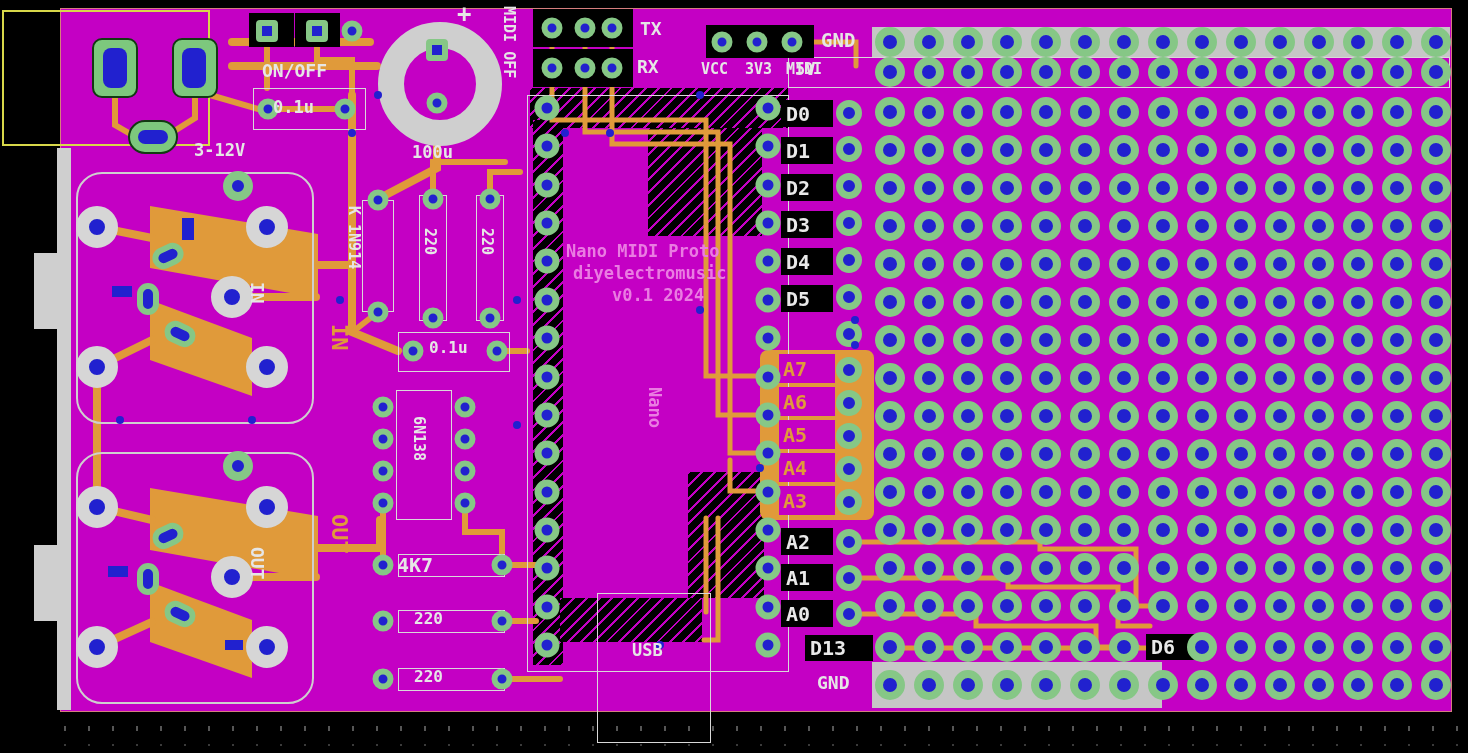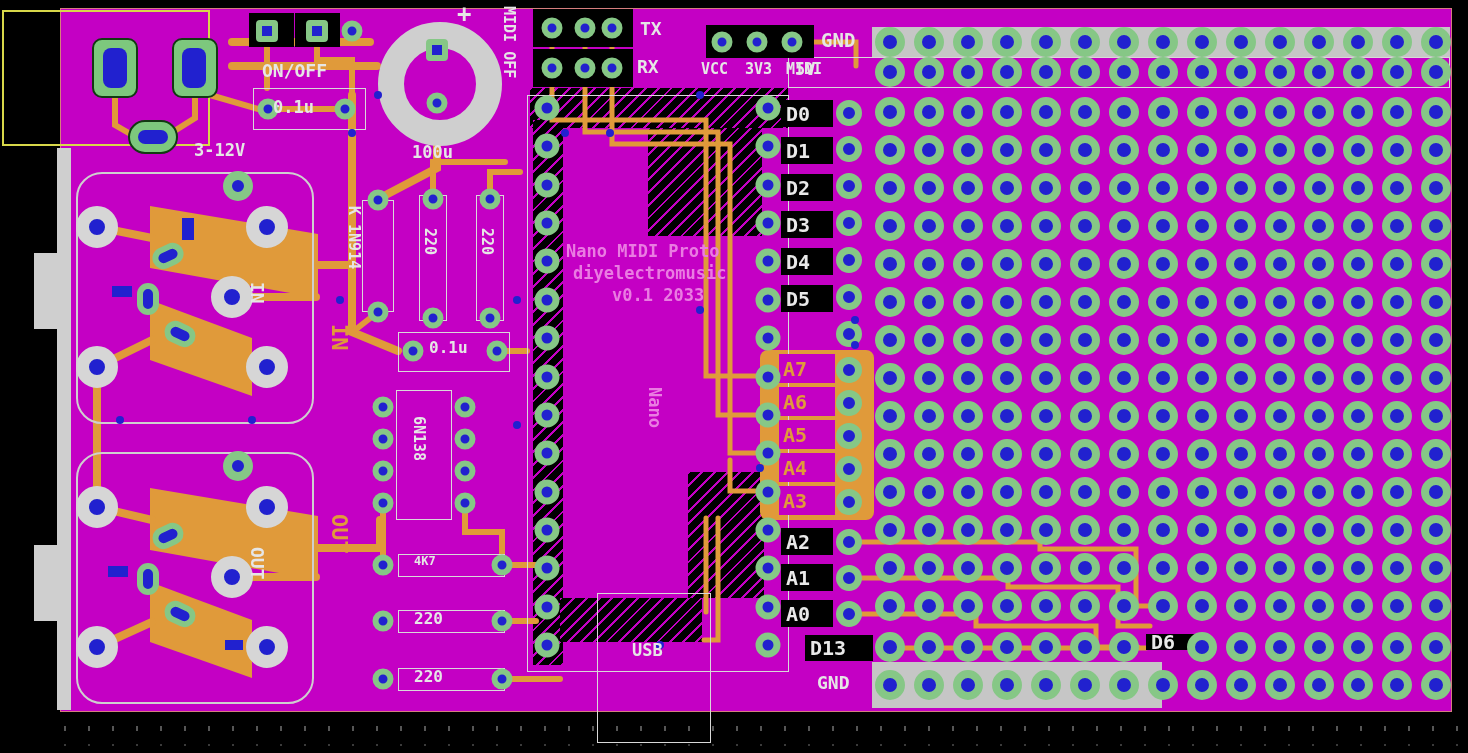--- a/index.html
+++ b/index.html
@@ -178,21 +178,21 @@
     </div>
   <div class="pinbox" style="left:781px;top:564px;width:52px;height:27px">
       <span>A1</span>
     </div>
   <div class="pinbox" style="left:781px;top:600px;width:52px;height:27px">
       <span>A0</span>
     </div>
   <div class="pinbox" style="left:805px;top:635px;width:68px;height:26px">
       <span>D13</span>
     </div>
-  <div class="pinbox" style="left:1146px;top:634px;width:52px;height:16px">
+  <div class="pinbox" style="left:1146px;top:634px;width:52px;height:26px">
       <span>D6</span>
     </div>
 
   <div class="abs" id="pads" style="left:0;top:0;width:1468px;height:753px">
       <div class="pad grid" style="left: 890px; top: 42px;"></div>
       <div class="pad grid" style="left: 890px; top: 72px;"></div>
       <div class="pad grid" style="left: 929px; top: 42px;"></div>
       <div class="pad grid" style="left: 929px; top: 72px;"></div>
       <div class="pad grid" style="left: 968px; top: 42px;"></div>
       <div class="pad grid" style="left: 968px; top: 72px;"></div>
@@ -590,33 +590,33 @@
   <span class="lbl" style="left:640px;top:20px;font-size:18px">TX</span>
   <span class="lbl" style="left:637px;top:58px;font-size:18px">RX</span>
   <span class="lbl" style="left:701px;top:62px;font-size:15px">VCC</span>
   <span class="lbl" style="left:745px;top:62px;font-size:15px">3V3</span>
   <span class="lbl" style="left:786px;top:62px;font-size:15px">MIDI</span>
   <span class="lbl" style="left:821px;top:31px;font-size:19px">GND</span>
   <span class="lbl" style="left:795px;top:61px;font-size:17px">5V</span>
   <span class="lbl" style="left:817px;top:674px;font-size:18px">GND</span>
   <span class="lbl bt" style="left:566px;top:243px;font-size:17px">Nano MIDI Proto</span>
   <span class="lbl bt" style="left:573px;top:265px;font-size:17px">diyelectromusic</span>
-  <span class="lbl bt" style="left:612px;top:287px;font-size:17px">v0.1 2033</span>
+  <span class="lbl bt" style="left:612px;top:287px;font-size:17px">v0.1 2024</span>
   <span class="lbl bt vt" style="left:645px;top:387px;font-size:17px">Nano</span>
   <span class="lbl" style="left:632px;top:642px;font-size:17px">USB</span>
   <span class="lbl cu vt" style="left:328px;top:324px;font-size:22px">IN</span>
   <span class="lbl vt" style="left:247px;top:282px;font-size:18px">IN</span>
   <span class="lbl cu vt" style="left:328px;top:514px;font-size:22px">OUT</span>
   <span class="lbl vt" style="left:247px;top:547px;font-size:18px">OUT</span>
   <span class="lbl vt" style="left:345px;top:206px;font-size:15px">K 1N914</span>
   <span class="lbl vt" style="left:421px;top:228px;font-size:15px">220</span>
   <span class="lbl vt" style="left:478px;top:228px;font-size:15px">220</span>
   <span class="lbl" style="left:429px;top:340px;font-size:16px">0.1u</span>
   <span class="lbl vt" style="left:410px;top:416px;font-size:15px">6N138</span>
-  <span class="lbl" style="left:414px;top:555px;font-size:12px">4K7</span>
+  <span class="lbl" style="left:397px;top:555px;font-size:20px">4K7</span>
   <span class="lbl" style="left:414px;top:611px;font-size:16px">220</span>
   <span class="lbl" style="left:414px;top:669px;font-size:16px">220</span>
 
   <div class="abs" id="ticks" style="left:0;top:0;width:1468px;height:753px">
       <div class="tick" style="left: 64px; top: 726px; width: 2px; height: 5px;"></div>
       <div class="tick2" style="left: 64px; top: 744px; width: 2px; height: 2px;"></div>
       <div class="tick" style="left: 88px; top: 726px; width: 2px; height: 5px;"></div>
       <div class="tick2" style="left: 88px; top: 744px; width: 2px; height: 2px;"></div>
       <div class="tick" style="left: 112px; top: 726px; width: 2px; height: 5px;"></div>
       <div class="tick2" style="left: 112px; top: 744px; width: 2px; height: 2px;"></div>

